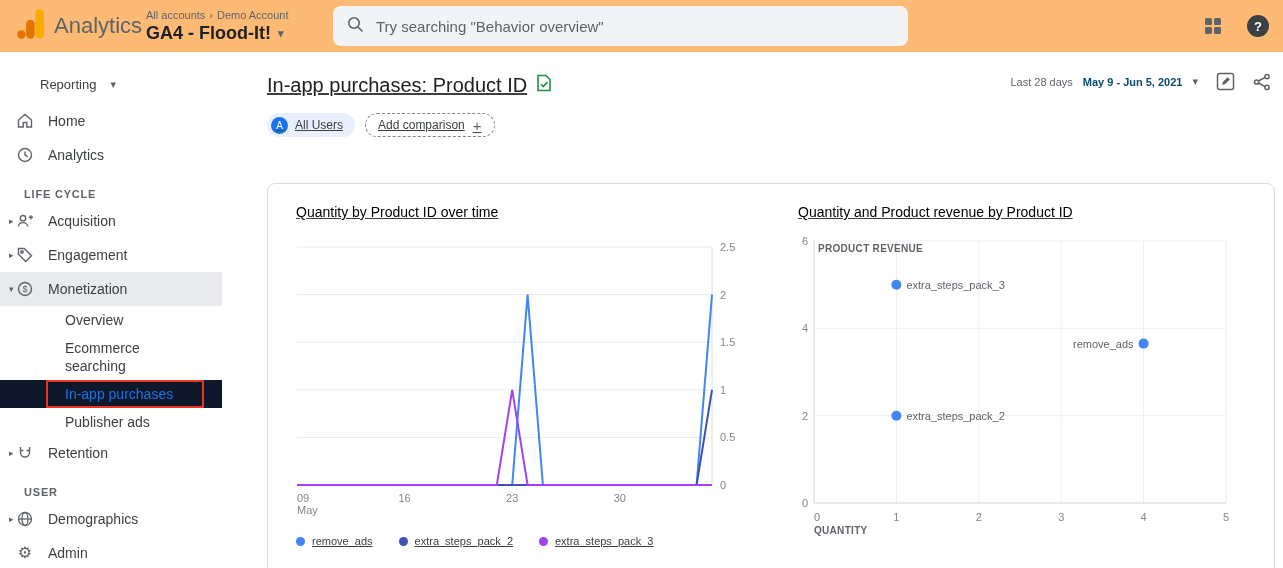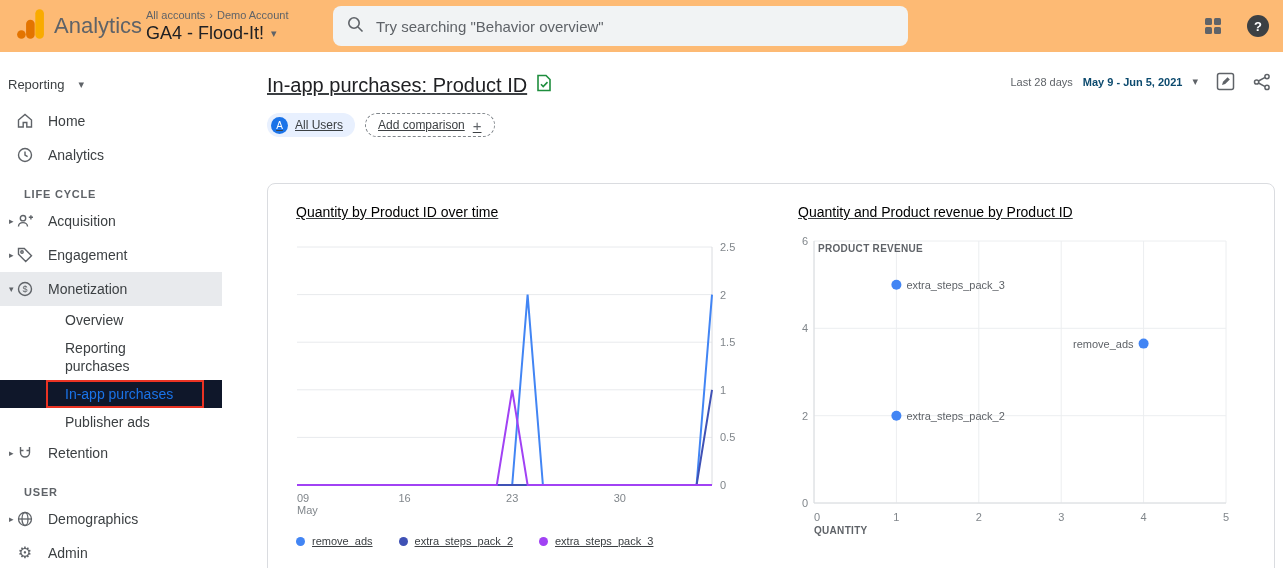--- a/index.html
+++ b/index.html
@@ -7,39 +7,39 @@
     font-family:"Liberation Sans", sans-serif; color:#3c4043; }
   svg text { font-family:"Liberation Sans", sans-serif; }
 
   
   .topbar { height:52px; display:flex; align-items:center; position:relative; background:#fdba74; }
   .logo-area { display:flex; align-items:center; padding-left:16px; width:146px; }
   .app-name { font-size:22px; color:#5f6368; margin-left:8px; }
   .account-area { width:180px;text-align:right; }
   .breadcrumb { font-size:11px; color:#5f6368; display:flex; gap:4px; align-items:center; }
   .breadcrumb .crumb { cursor:pointer; }
-  .property-selector { display:flex; align-items:center; gap:7px; font-size:18px; color:#202124; margin-top:2px; cursor:pointer; }
+  .property-selector { display:flex; align-items:center; gap:7px; font-size:18px; color:#202124; margin-top:2px; cursor:pointer;font-weight:bold; }
   .caret { color:#5f6368; font-size:11px; }
   .search-bar { position:absolute; left:333px; top:6px; width:575px; height:40px; background:#f1f3f4;
     border-radius:8px; display:flex; align-items:center; padding:0 14px; gap:12px; }
   .search-bar input { border:none; outline:none; background:transparent; font-size:15px; width:100%;
     font-family:"Liberation Sans", sans-serif; color:#202124; }
   .search-bar input::placeholder { color:#5f6368; }
   .topbar-right { position:absolute; right:14px; top:0; height:52px; display:flex; align-items:center; gap:26px; }
   .apps-grid { display:grid; grid-template-columns:7px 7px; grid-gap:2px; cursor:pointer; }
   .apps-grid span { width:7px; height:7px; background:#5f6368; border-radius:1.5px; }
   .help-circle { width:22px; height:22px; border-radius:50%; background:#3c4043; color:#fff; font-size:13px;
     font-weight:bold; display:flex; align-items:center; justify-content:center; cursor:pointer; }
 
   
   .page { display:flex; height:516px; }
 
   
   .sidebar { width:222px; flex:none; padding-top:0; position:relative; background:#fff; }
-  .mode-select { margin:16px 0 4px; padding:0 8px; height:32px; display:flex; align-items:center; gap:14px;
+  .mode-select { margin:16px 0 4px; padding:0 40px; height:32px; display:flex; align-items:center; gap:14px;
     font-size:13px; color:#3c4043; cursor:pointer; }
   .nav-item { height:34px; display:flex; align-items:center; padding-left:16px; position:relative;
     font-size:14px; color:#3c4043; cursor:pointer; }
   .nav-item .chev { position:absolute; left:9px; font-size:9px; color:#5f6368; }
   .nav-icon { width:18px; height:18px; display:flex; align-items:center; justify-content:center; color:#5f6368; }
   .nav-label { margin-left:14px; }
   .nav-item.selected { background:#e8eaed; }
   .section-title { margin-top:12px; height:20px; padding-left:24px; font-size:11px; letter-spacing:0.8px;
     color:#5f6368; display:flex; align-items:center; font-weight:bold; }
   .nav-child { padding:5px 40px 5px 65px; font-size:14px; color:#3c4043; line-height:18px; position:relative; cursor:pointer; }
@@ -177,21 +177,21 @@
           <text x="9" y="12.3" text-anchor="middle" font-size="9" fill="#5f6368" stroke="none">$</text>
         </svg>
       </span>
       <span class="nav-label">Monetization</span>
     </div>
 
     <div class="nav-child">
       <span>Overview</span>
     </div>
     <div class="nav-child">
-      <span>Reporting purchases</span>
+      <span>Ecommerce searching</span>
     </div>
     <div class="nav-child active">
       <span>In-app purchases</span>
       <span class="annotation-box" style="border-color: rgb(234, 51, 35);"></span>
     </div>
     <div class="nav-child">
       <span>Publisher ads</span>
     </div>
 
     <div class="nav-item">

